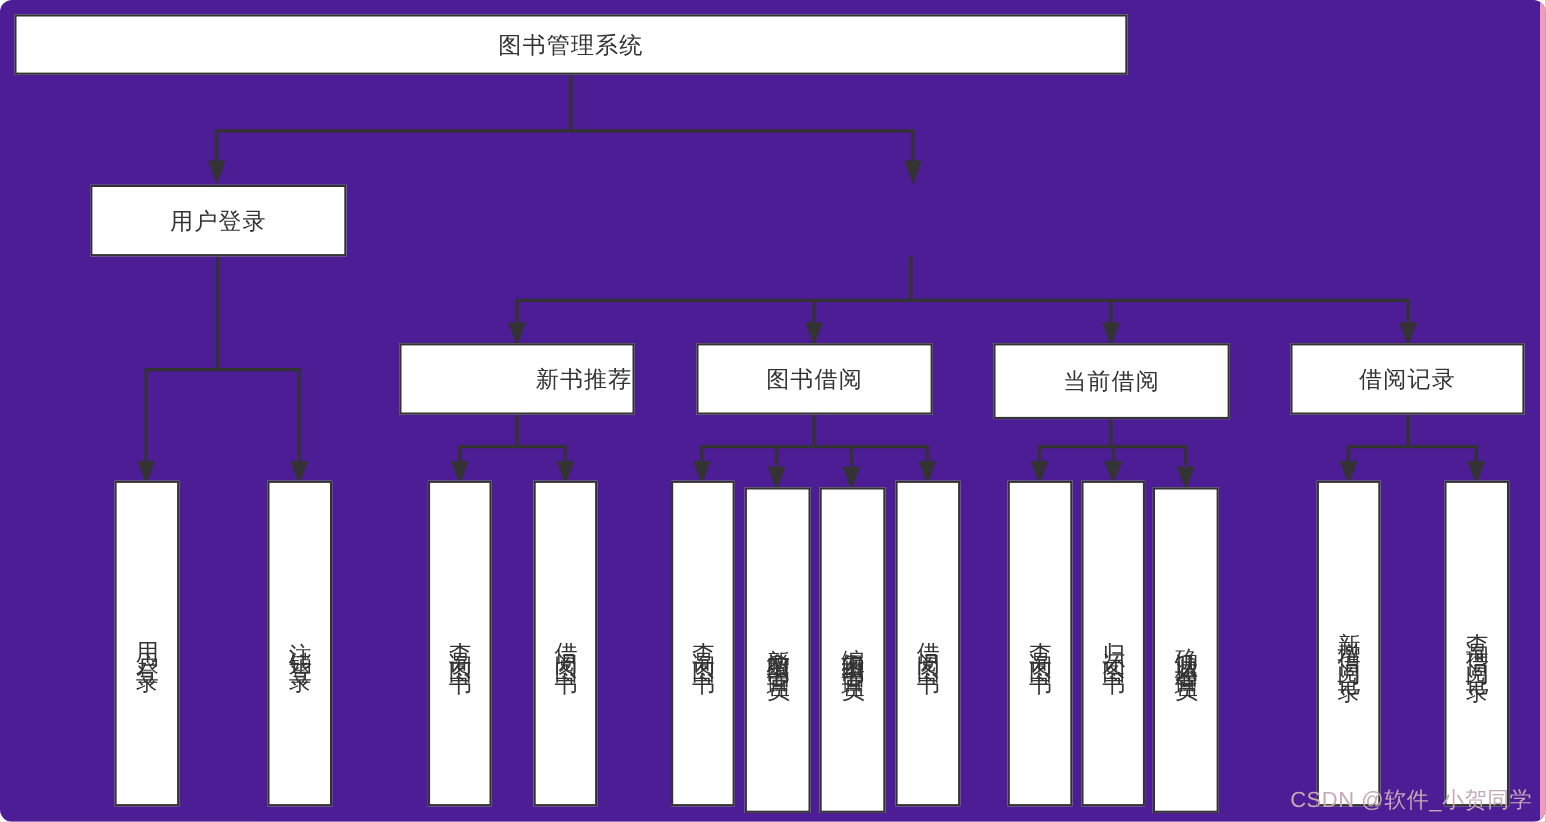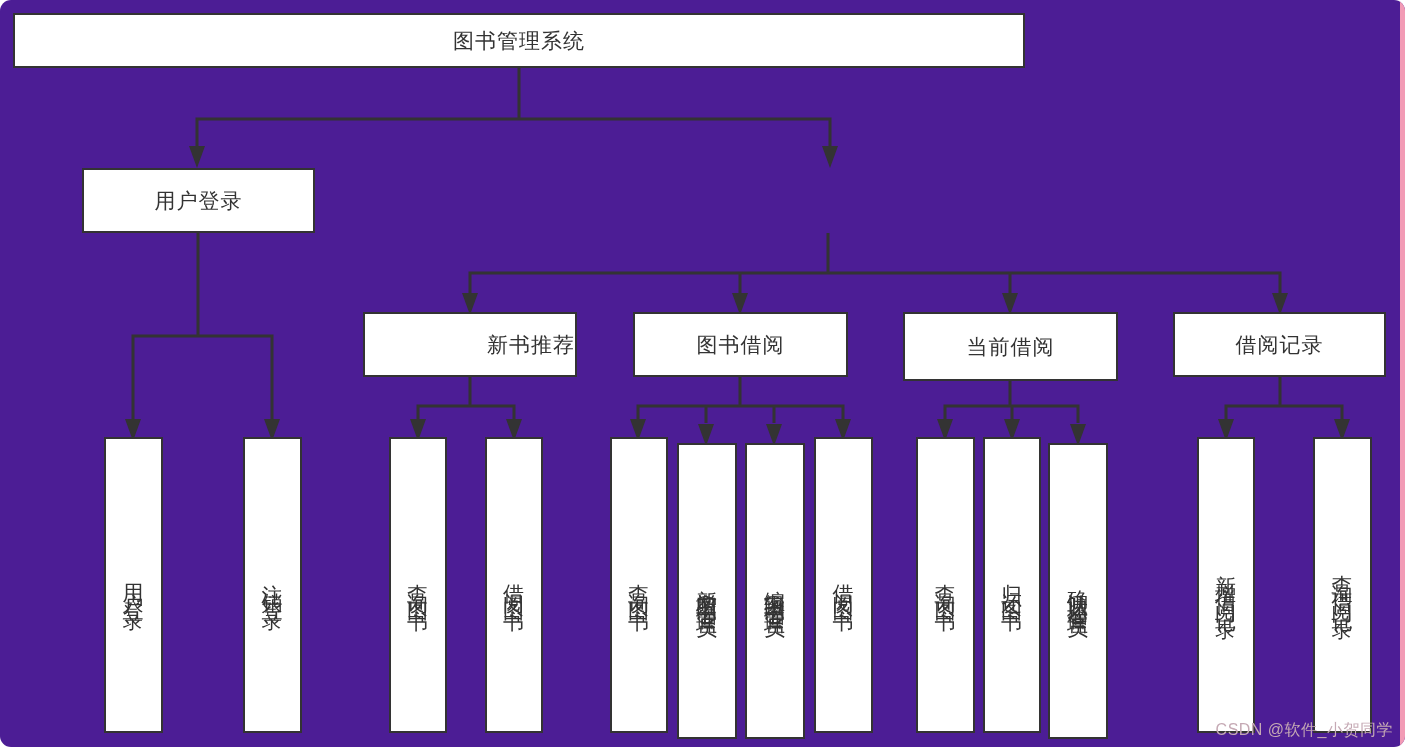--- a/index.html
+++ b/index.html
@@ -12,21 +12,21 @@
     position:absolute;border:2px solid #333333;background:#ffffff;
     display:flex;align-items:center;justify-content:center;box-sizing:border-box;
   }
   .h-node{font-size:21px;letter-spacing:1px;white-space:nowrap;}
   .v-node span{
     writing-mode:vertical-rl;text-orientation:mixed;
     font-size:21px;line-height:1;letter-spacing:9px;
   }
   .v-node.long span{letter-spacing:4px;}
   .watermark{
-    position:absolute;right:12px;bottom:6px;font-size:16px;
+    position:absolute;right:12px;bottom:6px;font-size:20px;
     color:#c5a9b4;letter-spacing:0.5px;white-space:nowrap;
   }
   .edge-strip{position:absolute;right:0;top:0;width:5px;height:747px;background:#f29bb5;}
 </style>
 </head>
 <body>
 
 <div class="stage">
 
   <svg class="wires" viewBox="0 0 1405 747" xmlns="http://www.w3.org/2000/svg">

